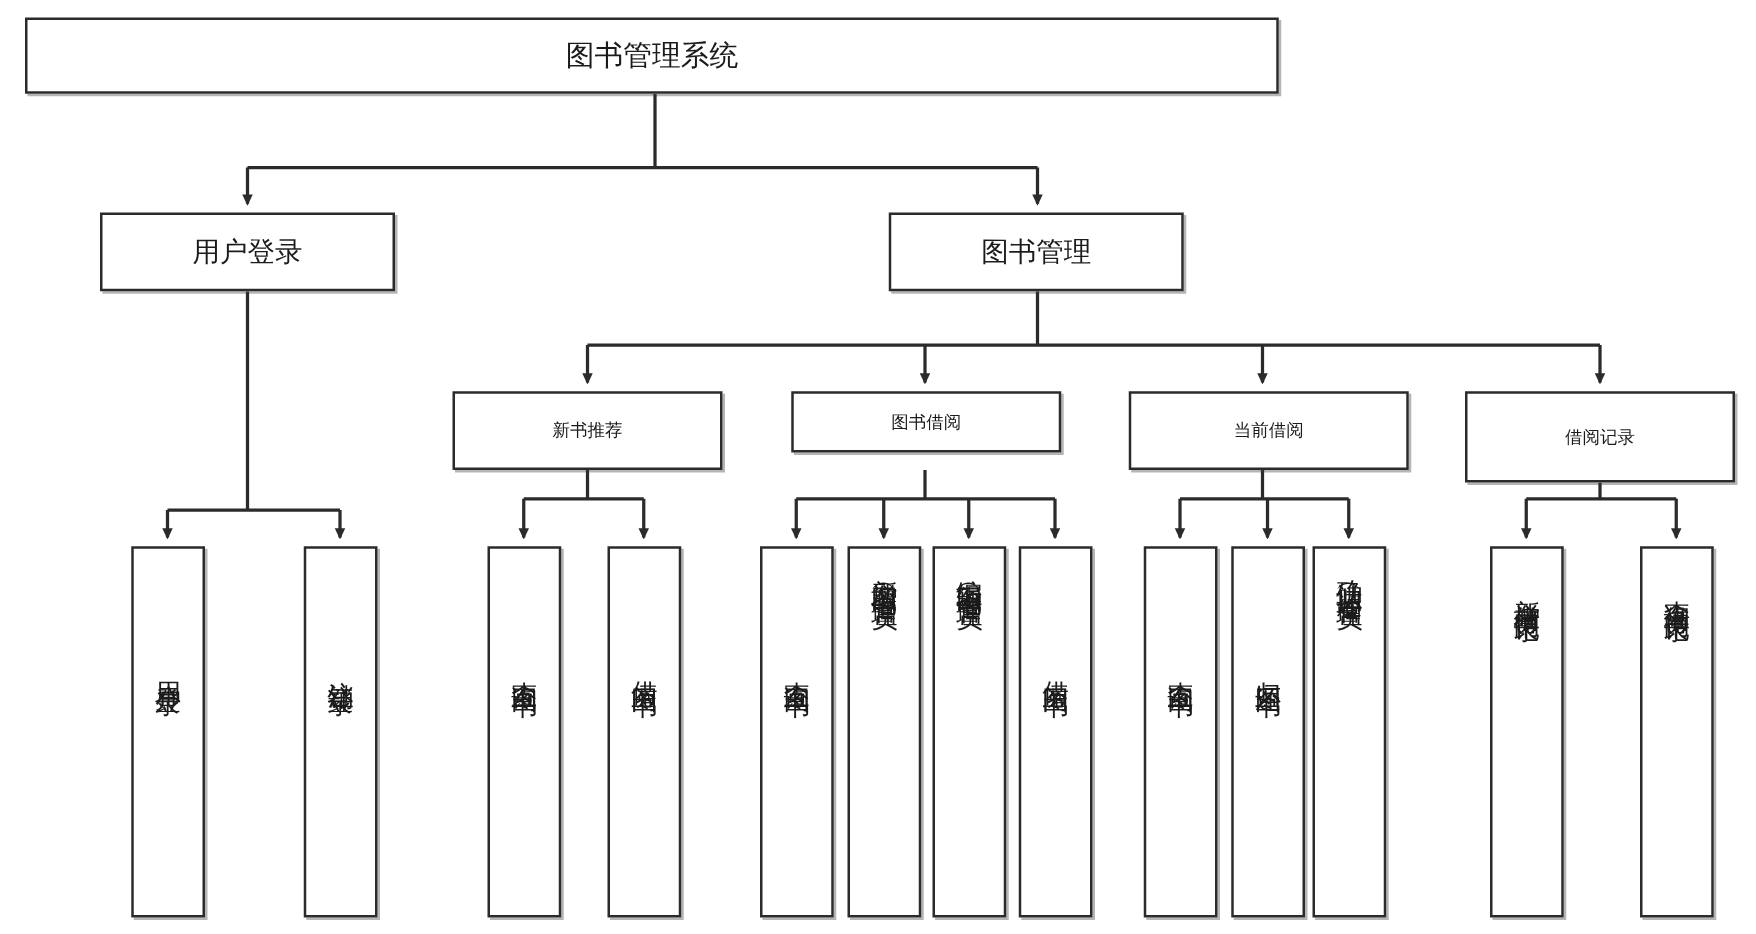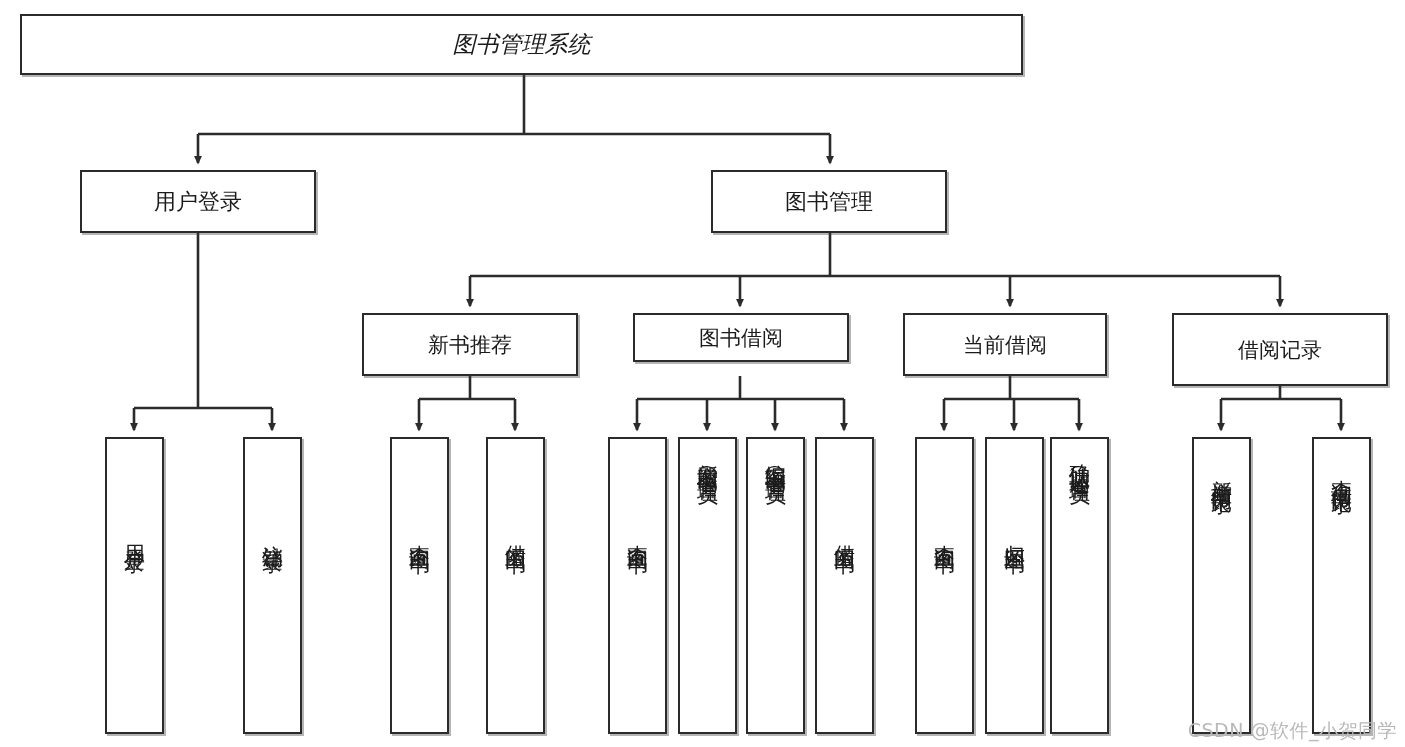--- a/index.html
+++ b/index.html
@@ -32,27 +32,26 @@
     border: 2px solid #2b2b2b;
     box-shadow: 2px 2px 0 rgba(60,60,60,0.38);
     display: flex;
     align-items: center;
     justify-content: center;
     color: #1b1b1b;
     z-index: 2;
   }
   .node.root {
     font-size: 23px;
-    font-style: italic;
   }
   .node.lvl2 {
     font-size: 22px;
   }
   .node.lvl3 {
-    font-size: 21px;
+    font-size: 14px;
   }
   .node.leaf {
     align-items: flex-start;
     justify-content: center;
     font-size: 21px;
     padding-top: 4px;
   }
   .vtext {
     writing-mode: vertical-rl;
     text-orientation: upright;
@@ -140,21 +139,21 @@
   <div class="node lvl2" style="left:711px; top:170px; width:236px; height:63px;text-align:center;">
     <span>图书管理</span>
   </div>
 
   <div class="node lvl3" style="left:362px; top:313px; width:216px; height:63px;">
     <span>新书推荐</span>
   </div>
   <div class="node lvl3" style="left:633px; top:313px; width:216px; height:49px;">
     <span>图书借阅</span>
   </div>
-  <div class="node lvl3" style="left:903px; top:313px; width:204px; height:63px;">
+  <div class="node lvl3" style="left:903px; top:313px; width:224px; height:63px;">
     <span>当前借阅</span>
   </div>
   <div class="node lvl3" style="left:1172px; top:313px; width:216px; height:73px;">
     <span>借阅记录</span>
   </div>
 
   <div class="node leaf" style="left:105px; top:437px; width:59px; height:297px;">
     <span class="vtext leaf-pad-mid">用户登录</span>
   </div>
   <div class="node leaf" style="left:243px; top:437px; width:59px; height:297px;">
@@ -191,14 +190,13 @@
     <span class="vtext leaf-pad-tiny">确认归还（管理员）</span>
   </div>
 
   <div class="node leaf" style="left:1192px; top:437px; width:59px; height:297px;">
     <span class="vtext leaf-pad-low">新增借阅记录</span>
   </div>
   <div class="node leaf" style="left:1312px; top:437px; width:59px; height:297px;">
     <span class="vtext leaf-pad-low">查询借阅记录</span>
   </div>
 
-  <div id="watermark">CSDN @软件_小贺同学</div>
 </div>
 
 </body></html>

